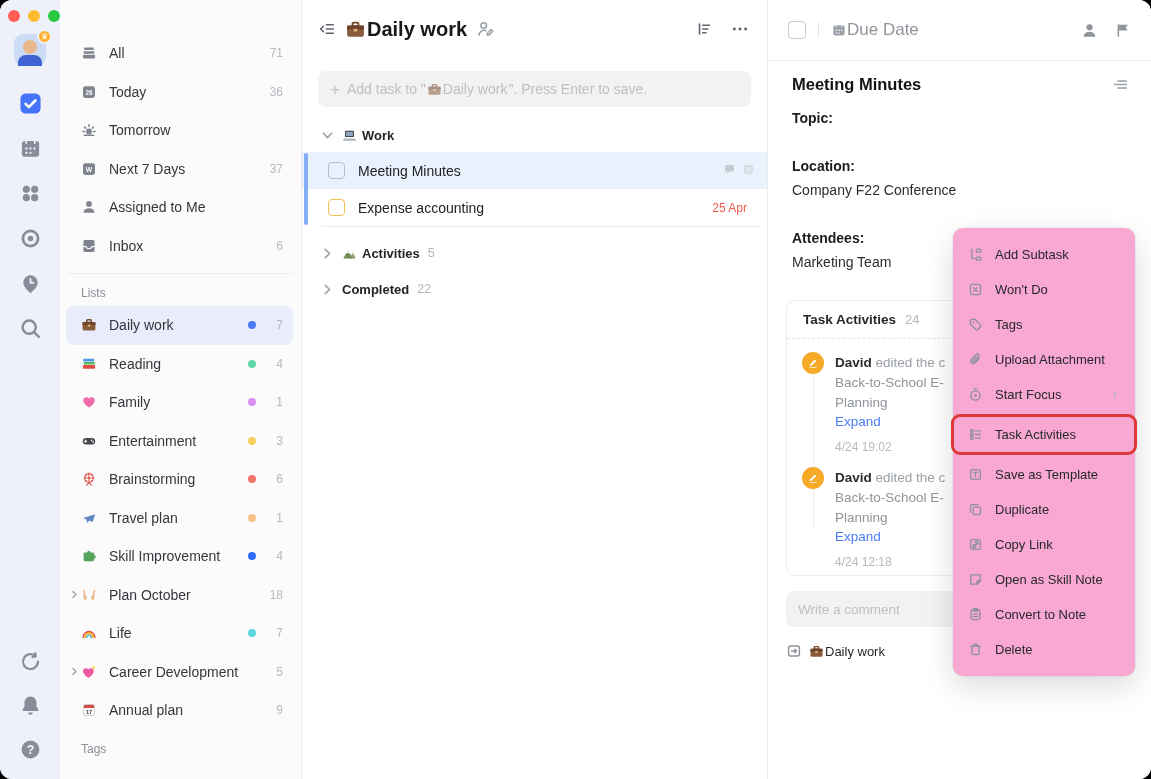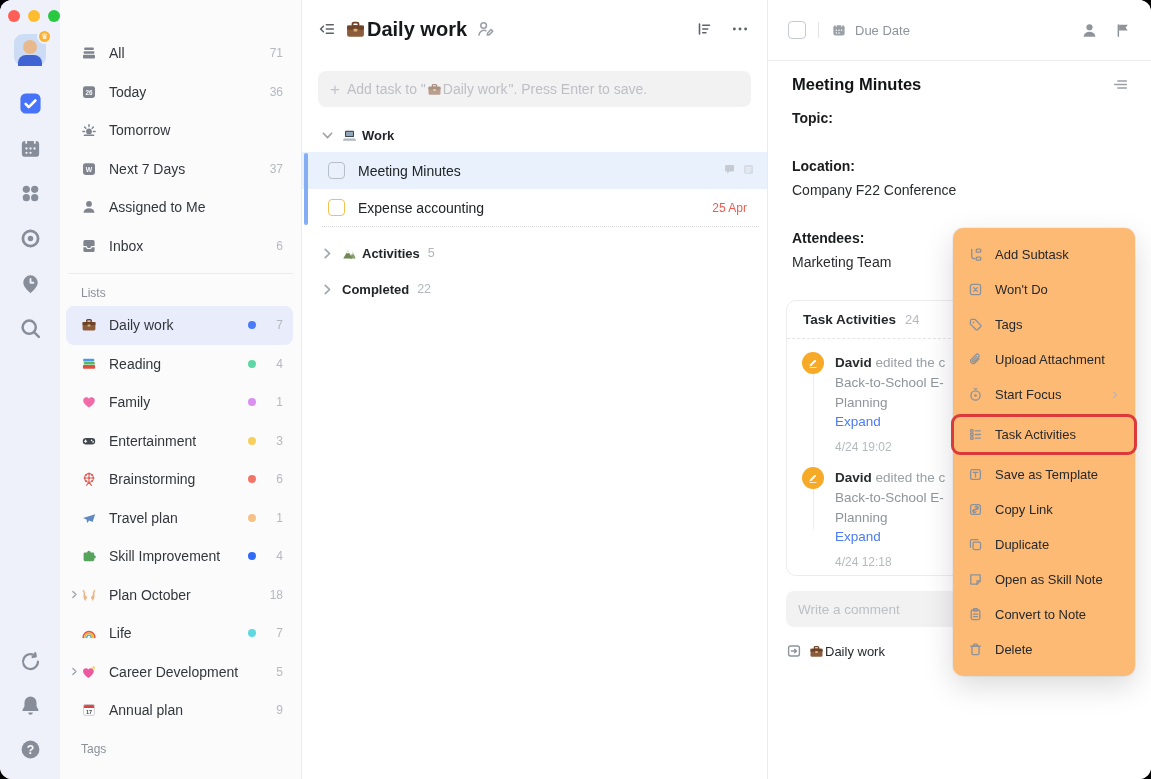--- a/index.html
+++ b/index.html
@@ -60,21 +60,21 @@
   .tbadges .ic{width:13px;height:13px;}
   .tbadges .lighter{opacity:.55;}
   .due{font-size:12px;color:#ef5a4e;margin-right:8px;}
   .dotted{border-bottom:1px dotted #d8d8d8;margin:0 8px 4px 20px;}
   .gap8{height:8px;}
   
   .detail{width:384px;border-left:1px solid #ebebeb;display:flex;flex-direction:column;flex-shrink:0;position:relative;background:#fff;}
   .dhead{height:61px;display:flex;align-items:center;gap:12px;padding:0 20px;border-bottom:1px solid #ececec;flex-shrink:0;}
   .dcbx{width:18px;height:18px;border:1.5px solid #c6cad1;border-radius:4px;}
   .vdiv{width:1px;height:16px;background:#e4e4e4;}
-  .duedate{display:flex;align-items:flex-end;gap:8px;color:#8f949b;font-size:13px;}
+  .duedate{display:flex;align-items:center;gap:0;color:#8f949b;font-size:17px;}
   .duedate .ic{color:#9aa0a8;}
   .dhead .right{margin-left:auto;display:flex;gap:16px;color:#8f949b;}
   .dhead .right .ic{width:17px;height:17px;}
   .dbody{flex:1;overflow:hidden;display:flex;flex-direction:column;}
   .dtitlerow{display:flex;align-items:center;padding:14px 22px 0 24px;}
   .dtitle{flex:1;font-size:16.5px;font-weight:700;color:#131415;}
   .dtitlerow .ic{color:#9aa0a8;width:17px;height:17px;}
   .fields{padding:14px 24px 0;}
   .field{margin-bottom:28px;}
   .flabel{font-size:14px;font-weight:700;color:#1b1c1e;line-height:20px;margin-bottom:4px;}
@@ -95,21 +95,21 @@
   .atime{font-size:12px;color:#b6b9bd;margin:8px 0 4px;}
   .comment{margin:15px 18px 0;height:36px;background:#f2f2f3;border-radius:8px;display:flex;align-items:center;padding:0 12px;color:#bdbfc4;font-size:13.5px;flex-shrink:0;}
   .dfoot{height:48px;display:flex;align-items:center;gap:7px;padding:0 18px;flex-shrink:0;}
   .dfoot .ic{color:#8f949b;}
   .dfoot .flist{font-size:13px;color:#27292c;display:flex;align-items:center;gap:1px;white-space:nowrap;}
   .dfoot .flist .ic{width:15px;height:15px;}
   .dfoot .right{margin-left:auto;display:flex;gap:15px;align-items:center;}
   .morebtn{background:#ececec;border-radius:6px;padding:4px 7px;display:flex;}
   .morebtn .ic{width:15px;height:15px;color:#5d626b;}
   
-  .menu{position:absolute;left:953px;top:228px;width:182px;background:#fdba74;border-radius:10px;
+  .menu{position:absolute;left:953px;top:228px;width:182px;background:#f9a8d4;border-radius:10px;
     box-shadow:0 10px 30px rgba(0,0,0,.15),0 0 0 1px rgba(0,0,0,.04);padding:9px 0;z-index:20;}
   .mitem{height:35px;display:flex;align-items:center;gap:12px;padding:0 15px;font-size:13px;color:#26282b;font-weight:500;position:relative;cursor:default;}
   .mitem .mic{width:15px;height:15px;color:#8c919a;display:inline-flex;flex-shrink:0;}
   .mitem .mic svg{width:100%;height:100%;}
   .mitem .sub{margin-left:auto;width:10px;height:10px;color:#b2b5ba;}
   .mitem.hl{margin:5px 0;}
   .mitem.hl::after{content:"";position:absolute;inset:-3px -2px;border:3.5px solid #dc3a3a;border-radius:9px;pointer-events:none;}
 </style>
 </head>
 <body>
@@ -828,35 +828,35 @@
             <rect x="2.8" y="2.8" width="10.4" height="10.4" rx="2"></rect>
             <path d="M5.6 5.8h4.8M8 5.8v4.8"></path>
           </svg>
         </span>
      <span>Save as Template</span>
 
    </div>
       <div class="mitem">
      <span class="mic">
           <svg viewBox="0 0 16 16" fill="none" stroke="currentColor" stroke-width="1.4" stroke-linecap="round" stroke-linejoin="round">
+            <rect x="5.4" y="5.4" width="8" height="8" rx="1.6"></rect>
+            <path d="M10.6 2.8H4.2a1.6 1.6 0 0 0-1.6 1.6v6.4"></path>
+          </svg>
+        </span>
+     <span>Duplicate</span>
+
+   </div>
+      <div class="mitem">
+     <span class="mic">
+          <svg viewBox="0 0 16 16" fill="none" stroke="currentColor" stroke-width="1.4" stroke-linecap="round" stroke-linejoin="round">
             <rect x="2.8" y="2.8" width="10.4" height="10.4" rx="2"></rect>
             <path d="M6.4 9.6l3.2-3.2M7.4 5.7l.8-.8a1.65 1.65 0 0 1 2.3 2.3l-.8.8M8.6 10.3l-.8.8a1.65 1.65 0 0 1-2.3-2.3l.8-.8"></path>
           </svg>
         </span>
      <span>Copy Link</span>
-
-   </div>
-      <div class="mitem">
-     <span class="mic">
-          <svg viewBox="0 0 16 16" fill="none" stroke="currentColor" stroke-width="1.4" stroke-linecap="round" stroke-linejoin="round">
-            <rect x="5.4" y="5.4" width="8" height="8" rx="1.6"></rect>
-            <path d="M10.6 2.8H4.2a1.6 1.6 0 0 0-1.6 1.6v6.4"></path>
-          </svg>
-        </span>
-     <span>Duplicate</span>
 
    </div>
       <div class="mitem">
      <span class="mic">
           <svg viewBox="0 0 16 16" fill="none" stroke="currentColor" stroke-width="1.4" stroke-linecap="round" stroke-linejoin="round">
             <path d="M3 3h10v6.6L9.6 13H3z"></path>
             <path d="M9.6 13V9.6H13"></path>
           </svg>
         </span>
      <span>Open as Skill Note</span>

